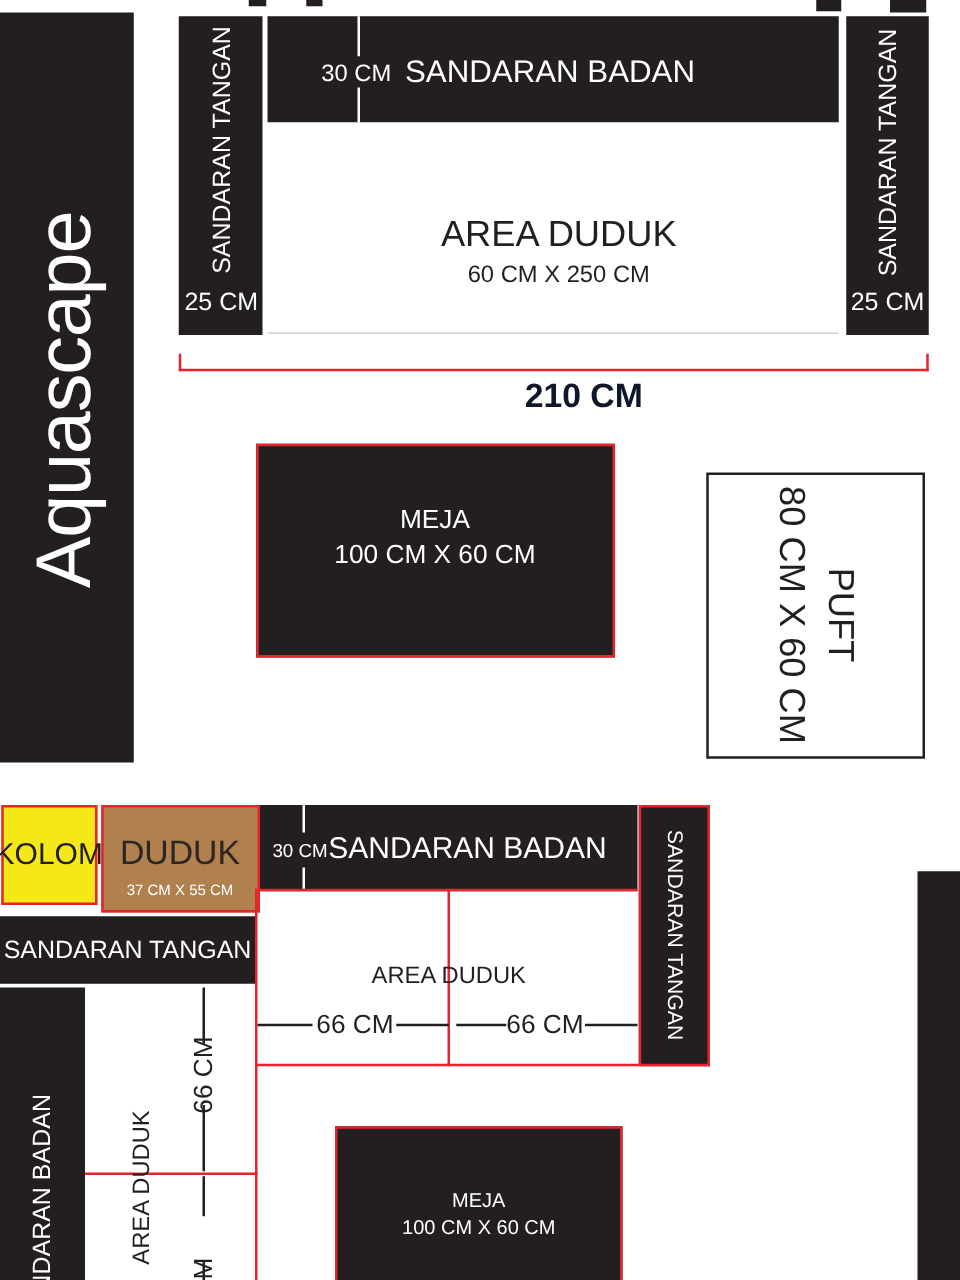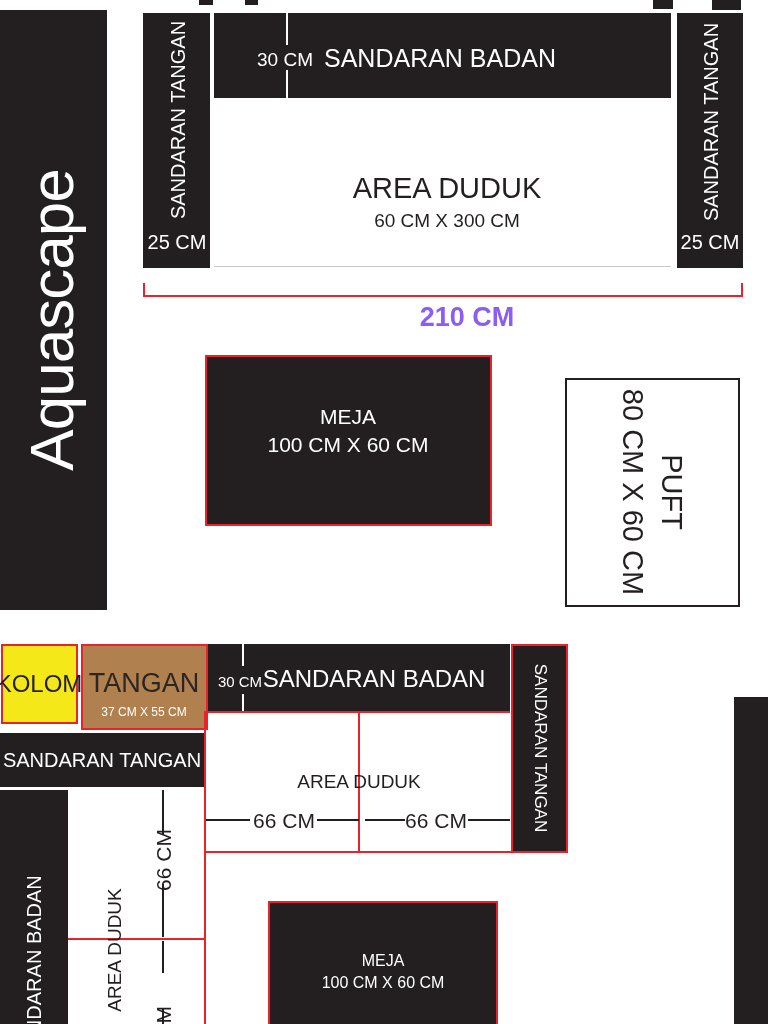--- a/index.html
+++ b/index.html
@@ -40,42 +40,42 @@
   <span class="txt white" style="left:285px;top:59px;font-size:19px;">30 CM</span>
   <span class="txt white" style="left:440px;top:58px;font-size:25px;">SANDARAN BADAN</span>
 
   <div class="abs blk" style="left:677px;top:13px;width:66px;height:255px;"></div>
   <span class="txt rot-ccw white" style="left:711px;top:122px;font-size:20px;">SANDARAN TANGAN</span>
   <span class="txt white" style="left:710px;top:242px;font-size:20px;">25 CM</span>
 
   <div class="abs" style="left:214px;top:98px;width:457px;height:169px;background:#fff;"></div>
   <div class="abs" style="left:214px;top:266px;width:457px;height:1px;background:#c9c9c9;"></div>
   <span class="txt dark" style="left:447px;top:188px;font-size:29px;">AREA DUDUK</span>
-  <span class="txt dark" style="left:447px;top:220px;font-size:19px;">60 CM X 300 CM</span>
+  <span class="txt dark" style="left:447px;top:220px;font-size:19px;">60 CM X 250 CM</span>
 
   <div class="abs" style="left:143px;top:283px;width:596px;height:12px;border-left:2px solid #e8232b;border-right:2px solid #e8232b;border-bottom:2px solid #e8232b;"></div>
-  <span class="txt" style="left:467px;top:317px;font-size:27px;font-weight:bold;color:#8b5cf6;">210 CM</span>
+  <span class="txt" style="left:467px;top:317px;font-size:27px;font-weight:bold;color:#0f172a;">210 CM</span>
 
   <div class="abs blk" style="left:205px;top:355px;width:287px;height:171px;border:2px solid #e8232b;box-sizing:border-box;"></div>
   <div class="center2 white" style="left:348px;top:431px;font-size:21px;">
     <div>MEJA</div>
     <div>100 CM X 60 CM</div>
   </div>
 
   <div class="abs" style="left:565px;top:378px;width:175px;height:229px;background:#fff;border:2px solid #231f20;box-sizing:border-box;"></div>
   <div class="center2 dark rot-cw" style="left:652px;top:492px;font-size:29px;transform:translate(-50%,-50%) rotate(90deg);">
     <div>PUFT</div>
     <div>80 CM X 60 CM</div>
   </div>
 
   <div class="abs" style="left:1px;top:644px;width:77px;height:80px;background:#f4e819;border:2px solid #e8232b;box-sizing:border-box;"></div>
   <span class="txt dark" style="left:39px;top:684px;font-size:24px;">KOLOM</span>
 
   <div class="abs" style="left:81px;top:644px;width:127px;height:86px;background:#b0804e;border:2px solid #e8232b;box-sizing:border-box;"></div>
-  <span class="txt" style="left:144px;top:683px;font-size:27px;color:#2b2523;">TANGAN</span>
+  <span class="txt" style="left:144px;top:683px;font-size:27px;color:#2b2523;">DUDUK</span>
   <span class="txt white" style="left:144px;top:712px;font-size:12px;font-weight:normal;">37 CM X 55 CM</span>
 
   <div class="abs blk" style="left:208px;top:644px;width:302px;height:67px;border-bottom:2px solid #e8232b;box-sizing:content-box;"></div>
   <div class="abs tick" style="left:242px;top:644px;width:2px;height:22px;"></div>
   <div class="abs tick" style="left:242px;top:694px;width:2px;height:17px;"></div>
   <span class="txt white" style="left:240px;top:681px;font-size:15px;">30 CM</span>
   <span class="txt white" style="left:374px;top:679px;font-size:24px;">SANDARAN BADAN</span>
 
   <div class="abs blk" style="left:511px;top:644px;width:57px;height:209px;border:2px solid #e8232b;box-sizing:border-box;"></div>
   <span class="txt rot-cw white" style="left:540px;top:748px;font-size:17px;">SANDARAN TANGAN</span>

